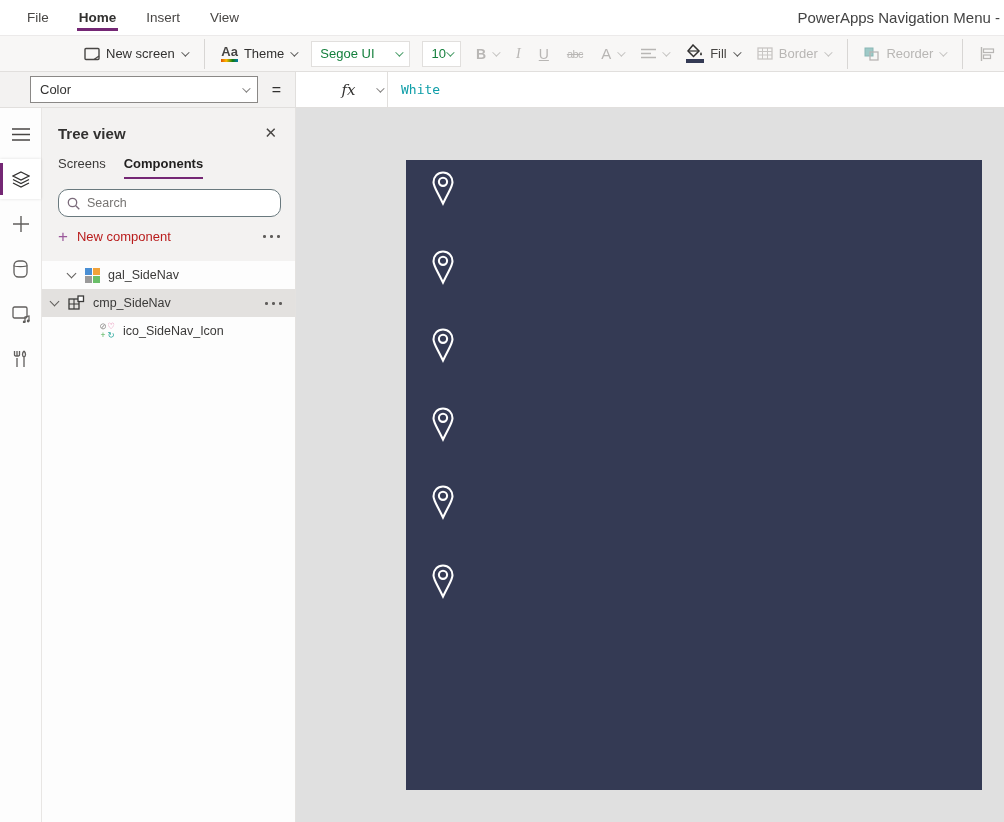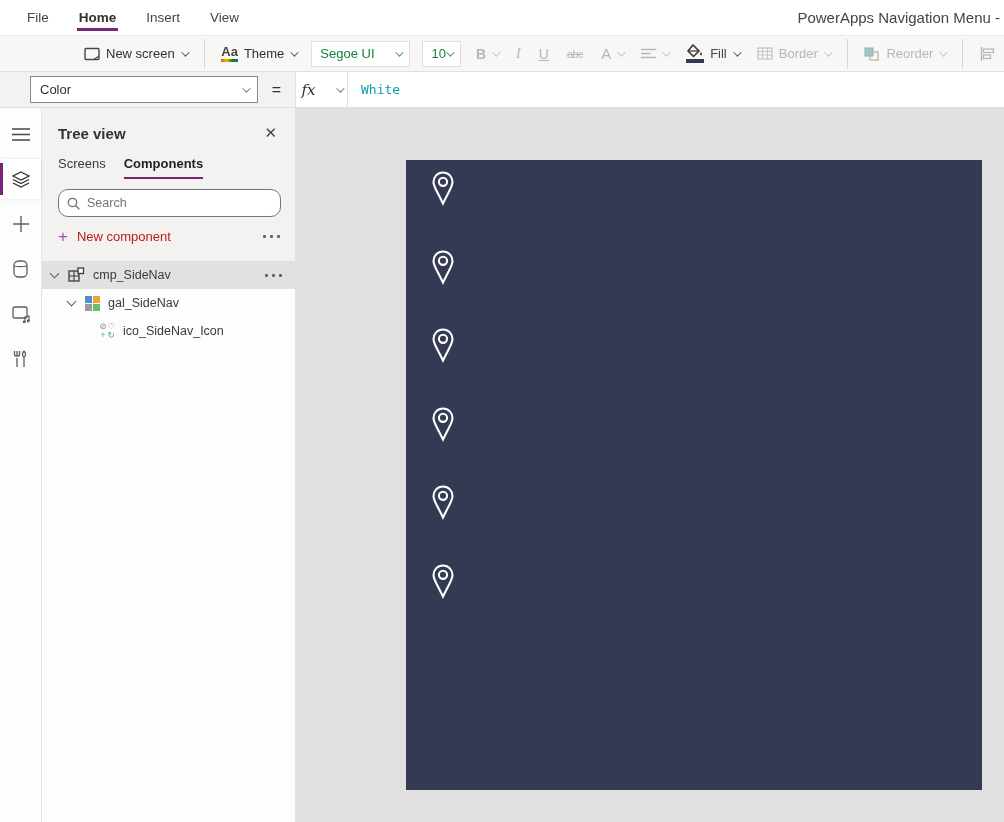--- a/index.html
+++ b/index.html
@@ -32,21 +32,21 @@
   .swatch-wrap { display:flex; flex-direction:column; align-items:center; gap:1px; }
   .fill-swatch { width:18px; height:4px; }
 
   
   .formula-bar { height:36px; display:flex; align-items:stretch; background:#fff; border-bottom:1px solid #e1dfdd; }
   .fb-left { width:296px; background:#f3f2f1; display:flex; align-items:center; flex:none; border-right:1px solid #e1dfdd; }
   .prop-dd { width:228px; height:27px; margin-left:30px; background:#fff; border:1px solid #8a8886;
     display:flex; align-items:center; justify-content:space-between; padding:0 9px; font-size:13px; color:#323130; cursor:pointer; }
   .equals { flex:1; text-align:center; font-size:16px; color:#323130; }
   .fx-box { width:52px; display:flex; align-items:center; justify-content:center; gap:20px;
-    border-right:1px solid #e1dfdd; cursor:pointer; flex:none; }
+    border-right:1px solid #e1dfdd; cursor:pointer; flex:none;margin-left:40px; }
   .fx-label { font-family:"DejaVu Serif", serif; font-style:italic; font-size:15px; color:#323130; }
   .formula-text { font-family:"DejaVu Sans Mono", monospace; font-size:13px; display:flex; align-items:center; padding-left:13px; }
 
   
   .body { display:flex; height:714px; }
 
   
   .rail { width:42px; background:#fdfdfd; border-right:1px solid #e8e6e4; flex:none; padding-top:6px; }
   .rail-btn { height:40px; margin-bottom:5px; display:flex; align-items:center; justify-content:center;
     color:#484644; cursor:pointer; position:relative; }
@@ -258,44 +258,44 @@
         <input placeholder="Search" style="">
       </div>
       <div class="new-comp">
         <span class="plus-glyph">+</span>
         <span class="new-comp-label">New component</span>
         <span class="more-dots"></span>
       </div>
     </div>
 
     <div class="tree-rows">
+      <div class="tree-row" style="padding-left:26px">
+        <span class="row-chev"></span>
+        <span class="row-icon">
+          <svg width="15" height="15" viewBox="0 0 15 15">
+              <rect x="0" y="0" width="7" height="7" fill="#4a8fd4"></rect>
+              <rect x="8" y="0" width="7" height="7" fill="#f1a33a"></rect>
+              <rect x="0" y="8" width="7" height="7" fill="#9a9a9a"></rect>
+              <rect x="8" y="8" width="7" height="7" fill="#6abf69"></rect>
+            </svg>
+        </span>
+        <span class="row-label">gal_SideNav</span>
+      </div>
       <div class="tree-row selected" style="padding-left:9px">
         <span class="row-chev"></span>
         <span class="row-icon">
           <svg width="17" height="16" viewBox="0 0 17 16">
               <rect x="1" y="4" width="10" height="10" fill="none" stroke="#3b3a39" stroke-width="1.3"></rect>
               <path d="M6 4v10M1 9h10" stroke="#3b3a39" stroke-width="1.1"></path>
               <rect x="10" y="1" width="5.5" height="5.5" fill="#fdfdfd" stroke="#3b3a39" stroke-width="1.3"></rect>
             </svg>
         </span>
         <span class="row-label">cmp_SideNav</span>
         <span class="more-dots"></span>
       </div>
-      <div class="tree-row" style="padding-left:26px">
-        <span class="row-chev"></span>
-        <span class="row-icon">
-          <svg width="15" height="15" viewBox="0 0 15 15">
-              <rect x="0" y="0" width="7" height="7" fill="#4a8fd4"></rect>
-              <rect x="8" y="0" width="7" height="7" fill="#f1a33a"></rect>
-              <rect x="0" y="8" width="7" height="7" fill="#9a9a9a"></rect>
-              <rect x="8" y="8" width="7" height="7" fill="#6abf69"></rect>
-            </svg>
-        </span>
-        <span class="row-label">gal_SideNav</span>
-      </div>
       <div class="tree-row" style="padding-left:57px">
         <span class="row-icon ico-grid">
           <span style="color:#8a8886">⊘</span>
           <span style="color:#e06c9f">♡</span>
           <span style="color:#4caf50">+</span>
           <span style="color:#26a69a">↻</span>
         </span>
         <span class="row-label">ico_SideNav_Icon</span>
       </div>
     </div>

